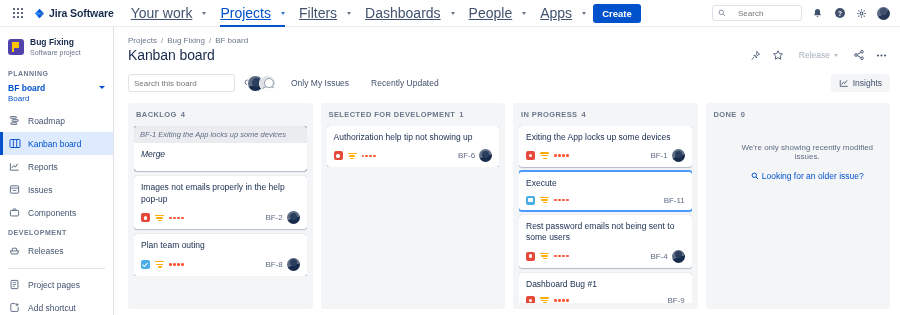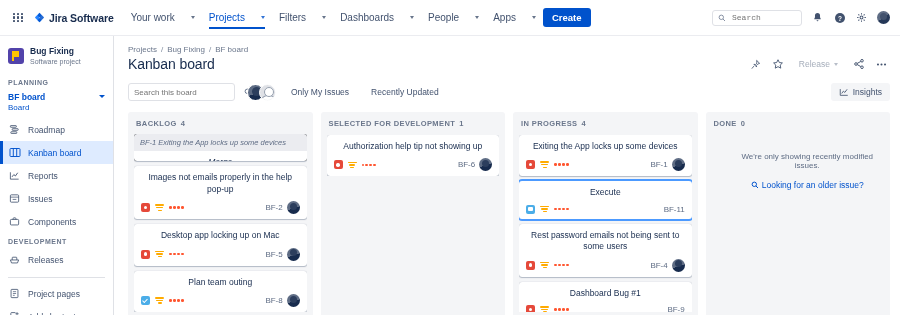--- a/index.html
+++ b/index.html
@@ -6,21 +6,21 @@
   html, body {
     width: 900px; height: 315px;
     font-family: "Liberation Sans", sans-serif;
     background: #ffffff;
     color: #172b4d;
     overflow: hidden;
   }
 
   
   .topnav {
-    height: 36px;
+    height: 27px;
     display: flex;
     align-items: center;
     background: #ffffff;
     border-bottom: 1px solid #ebecf0;
     padding: 0 8px;
     position: relative;
   }
   .appswitch {
     width: 20px; height: 20px;
     display: flex; align-items: center; justify-content: center;
@@ -37,23 +37,23 @@
     display: flex; align-items: center; gap: 4px;
     margin-left: 6px; margin-right: 10px;
     cursor: pointer;
   }
   .brand-logo {
     width: 11px; height: 11px; position: relative;
   }
   .brand-text { font-size: 10.5px; font-weight: 600; color: #172b4d; letter-spacing: -0.1px;}
   .navitems { display: flex; align-items: center; gap: 0px; }
   .navitem {
-    font-size: 10px; color: #42526e; padding: 5px 7px;
+    font-size: 14px; color: #42526e; padding: 5px 7px;
     cursor: pointer; position: relative; white-space: nowrap;
-    display: flex; align-items: center; gap: 16px;
+    display: flex; align-items: center; gap: 10px; text-decoration: underline;
   }
   .navitem.active { color: #0052cc; }
   .navitem.active::after {
     content: ""; position: absolute; left: 7px; right: 7px; bottom: -1px;
     height: 2px; background: #0052cc;
   }
   .caret {
     width: 0; height: 0;
     border-left: 2.6px solid transparent;
     border-right: 2.6px solid transparent;
@@ -64,23 +64,22 @@
     background: #0052cc; color: #fff; font-size: 9.5px; font-weight: 600;
     padding: 4px 9px; border-radius: 3px; 
     cursor: pointer; border: none;
   }
   .topnav-right {
     margin-left: auto; display: flex; align-items: center; gap: 9px; padding-right: 2px;
   }
   .searchbox {
     width: 90px; height: 16px;
     border: 1px solid #dfe1e6; border-radius: 3px;
-    display: flex; align-items: center; gap: 6px; padding: 0 5px;
+    display: flex; align-items: center; gap: 12px; padding: 0 5px;
     background: #fff;
-    font-family: Liberation Mono, monospace;
   }
   .searchbox input {
     border: none; outline: none; font-size: 8px; color: #7a869a;
     width: 100%; font-family: inherit; background: transparent;
   }
   .nav-icon { width: 13px; height: 13px; display: flex; align-items: center; justify-content: center; cursor: pointer; color: #42526e;}
   .avatar-top {
     width: 13px; height: 13px; border-radius: 50%;
     background: linear-gradient(145deg,#5e6c84 50%, #253858 50%);
     cursor: pointer; position: relative; overflow: hidden;
@@ -225,21 +224,21 @@
   }
   .card {
     background: #fff; border-radius: 3px;
     box-shadow: 0 1px 1px rgba(9,30,66,.25), 0 0 1px rgba(9,30,66,.31);
     padding: 6px 7px 5px 7px; cursor: pointer;
   }
   .card.nested { box-shadow: none; border-radius: 0; }
   .card.selected { box-shadow: 0 0 0 2px #4c9aff, 0 1px 1px rgba(9,30,66,.25); }
   .card-title {
     font-size: 8.5px; color: #172b4d; line-height: 1.35;
-    margin-bottom: 6px; word-break: break-word; text-align: center;
+    margin-bottom: 6px; word-break: break-word;
   }
   .card-foot { display: flex; align-items: center; gap: 5px; }
   .type-ico {
     width: 9px; height: 9px; border-radius: 2px;
     display:flex; align-items:center; justify-content:center; flex:0 0 9px;
   }
   .type-bug { background: #e5493a; }
   .type-bug::after { content:""; width: 3.4px; height: 3.4px; background:#fff; border-radius:50%;}
   .type-subtask { background: #4bade8; }
   .type-subtask::after { content:""; width: 4.6px; height: 4.6px; background:#fff; border-radius: 1px;}
@@ -570,41 +569,20 @@
                   <i></i>
                   <i></i>
                 </span>
               <span class="card-right">
                 <span class="issue-key">BF-2</span>
                 <span class="card-av"></span>
               </span>
             </div>
           </div>
 
-          <div class="card">
-            <div class="card-title">Desktop app locking up on Mac</div>
-            <div class="card-foot">
-              <span class="type-ico type-bug"></span>
-              <span class="prio-ico">
-                  <i></i>
-                  <i></i>
-                  <i></i>
-                </span>
-              <span class="dots">
-                  <i></i>
-                  <i></i>
-                  <i></i>
-                  <i></i>
-                </span>
-              <span class="card-right">
-                <span class="issue-key">BF-5</span>
-                <span class="card-av"></span>
-              </span>
-            </div>
-          </div>
 
           <div class="card">
             <div class="card-title">Plan team outing</div>
             <div class="card-foot">
               <span class="type-ico type-task"></span>
               <span class="prio-ico">
                   <i></i>
                   <i></i>
                   <i></i>
                 </span>

